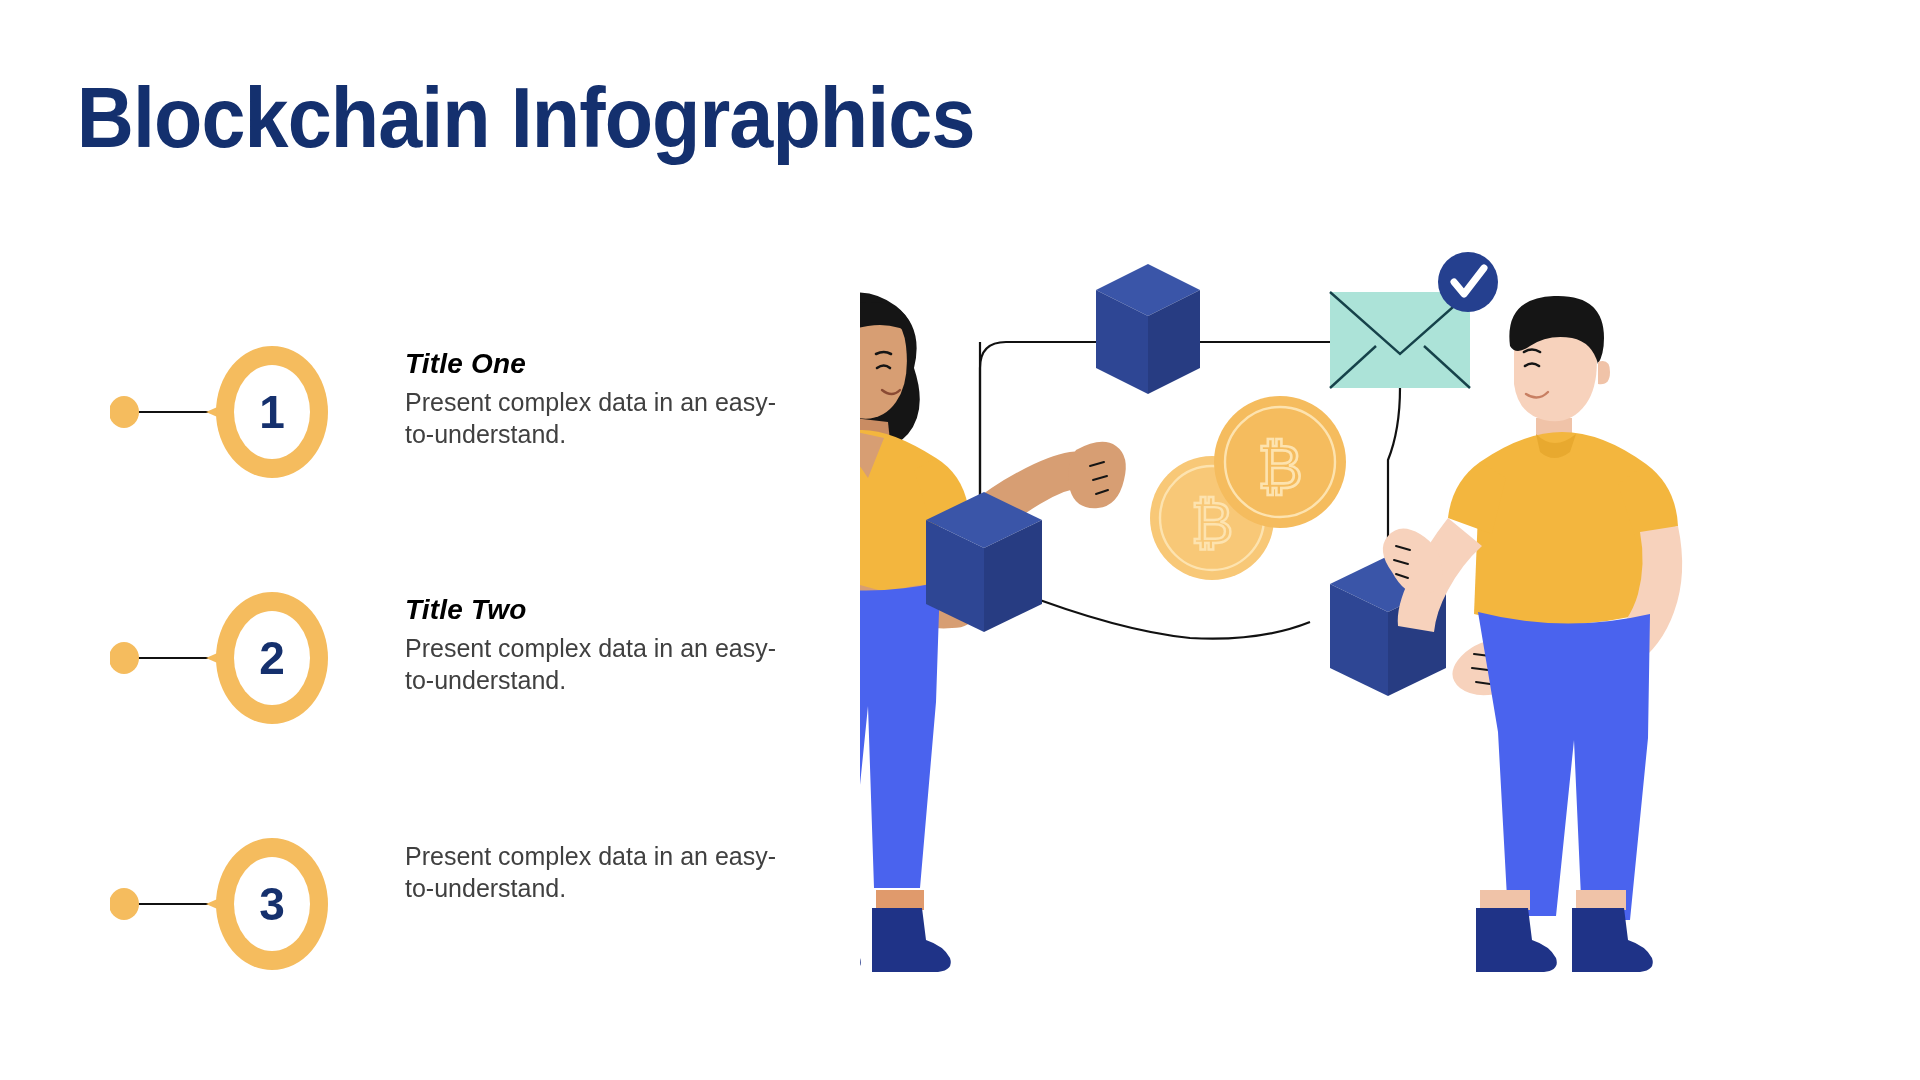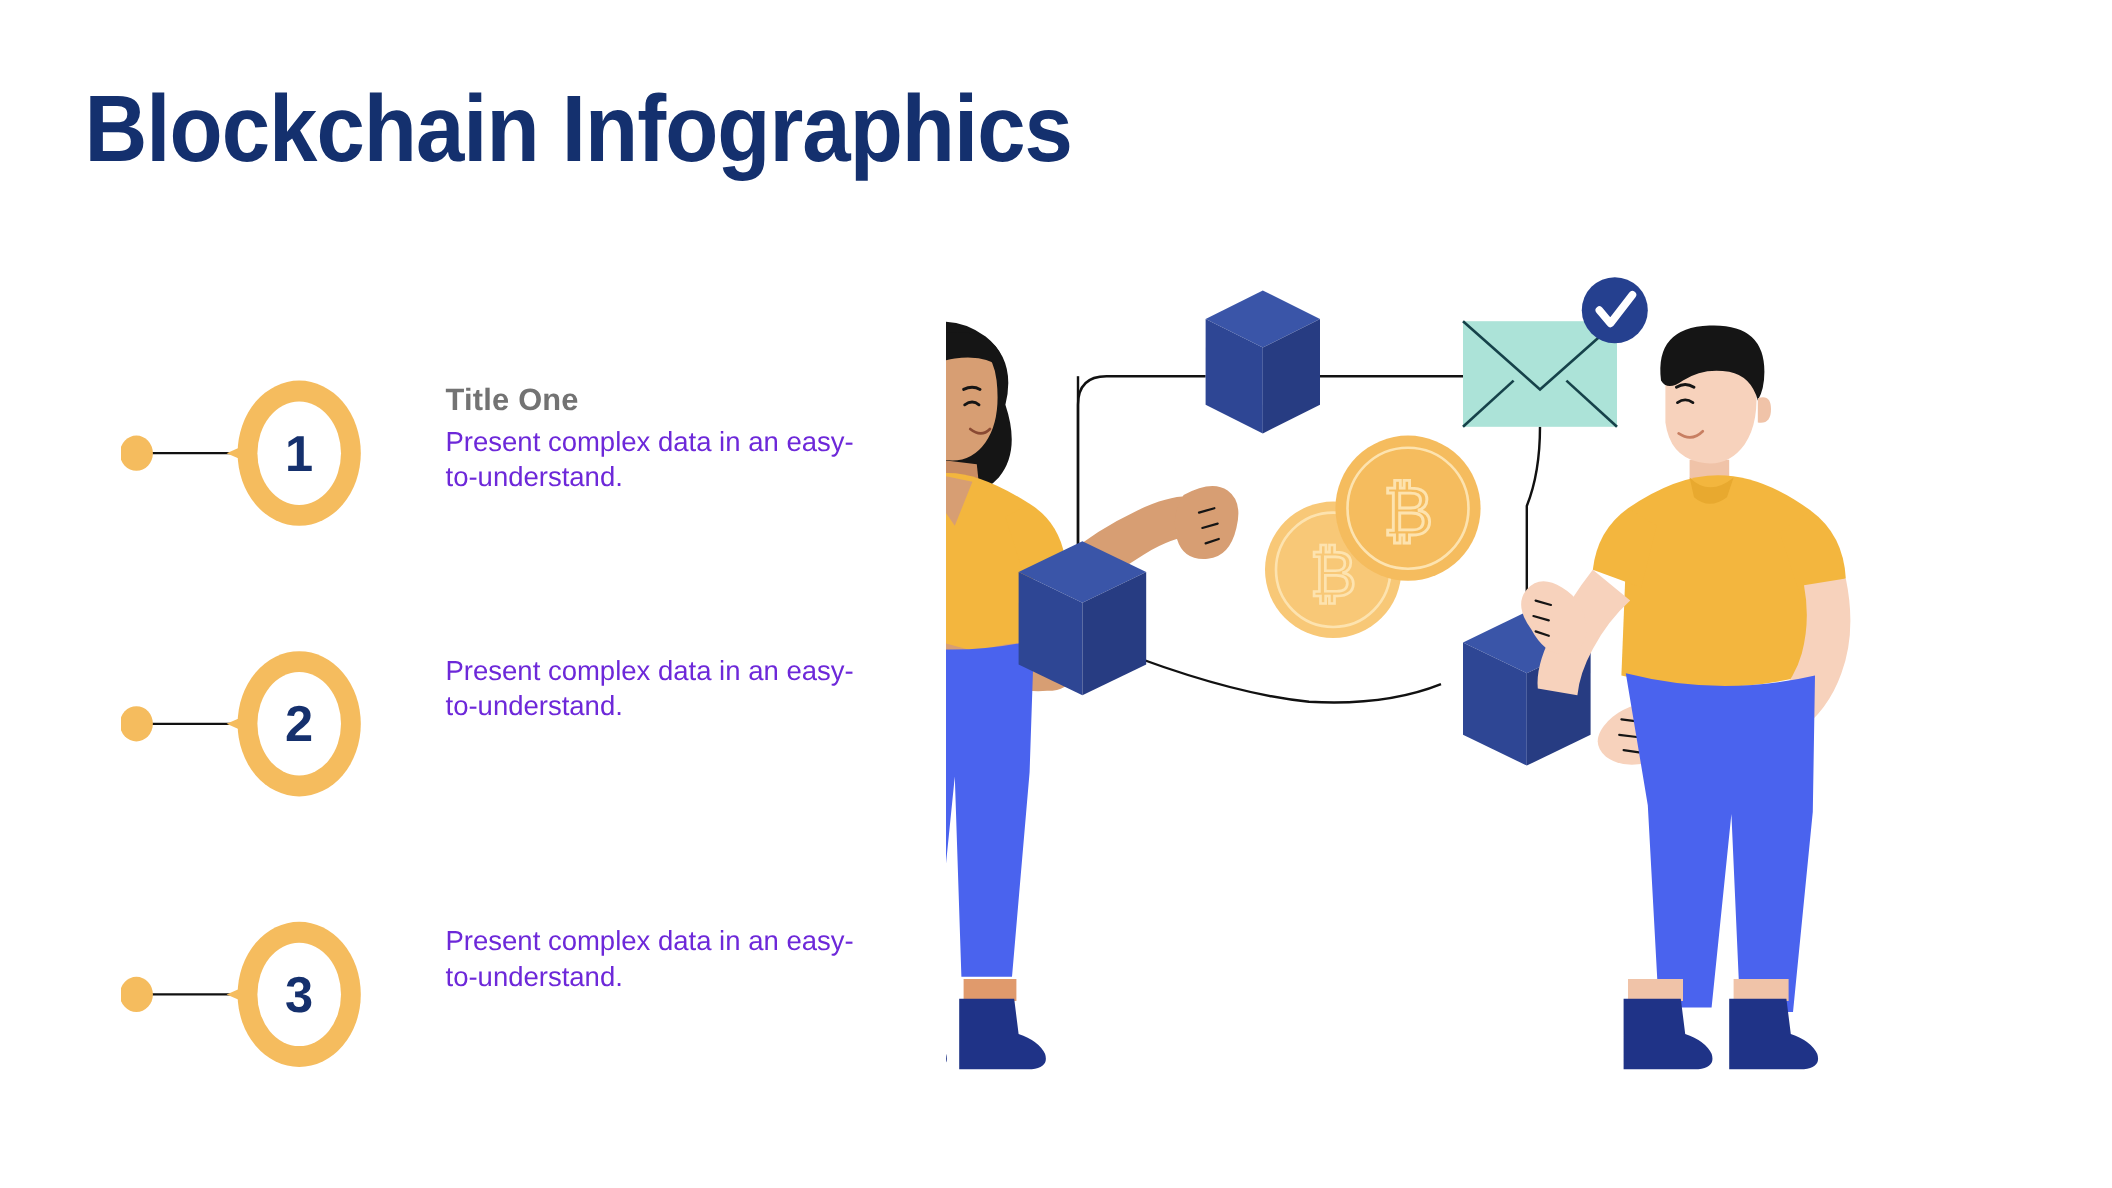--- a/index.html
+++ b/index.html
@@ -64,27 +64,28 @@
 
   .item-text {
     position: absolute;
     left: 405px;
     top: 18px;
     width: 420px;
   }
   .item-title {
     font-size: 28px;
     font-weight: bold;
-    color: #737373;
+    color: #000000;
     margin: 0 0 6px 0;
     letter-spacing: 0.2px;
+    font-style: italic;
   }
   .item-desc {
     font-size: 25px;
-    color: #6d28d9;
+    color: #404040;
     line-height: 1.28;
     margin: 0;
     max-width: 390px;
   }
 
   
   .illustration {
     position: absolute;
     left: 860px;
     top: 250px;
@@ -124,20 +125,21 @@
       <svg width="260" height="140" viewBox="0 0 260 140" xmlns="http://www.w3.org/2000/svg">
         <line x1="20" y1="70" x2="100" y2="70" stroke="#111111" stroke-width="2"></line>
         <ellipse cx="14" cy="70" rx="15" ry="16" fill="#F5BC5E"></ellipse>
         <path d="M 96 70 L 128 56 L 128 84 Z" fill="#F5BC5E"></path>
         <ellipse cx="162" cy="70" rx="56" ry="66" fill="#F5BC5E"></ellipse>
         <ellipse cx="162" cy="70" rx="38" ry="47" fill="#ffffff"></ellipse>
         <text x="162" y="70" font-family="Liberation Sans, sans-serif" font-size="46" font-weight="bold" fill="#15306D" text-anchor="middle" dominant-baseline="central">2</text>
       </svg>
     </div>
     <div class="item-text">
+      <p class="item-title">Title Two</p>
       <p class="item-desc">Present complex data in an easy-to-understand.</p>
     </div>
   </div>
 
   <div class="list-item">
     <div class="marker">
       <svg width="260" height="140" viewBox="0 0 260 140" xmlns="http://www.w3.org/2000/svg">
         <line x1="20" y1="70" x2="100" y2="70" stroke="#111111" stroke-width="2"></line>
         <ellipse cx="14" cy="70" rx="15" ry="16" fill="#F5BC5E"></ellipse>
         <path d="M 96 70 L 128 56 L 128 84 Z" fill="#F5BC5E"></path>

